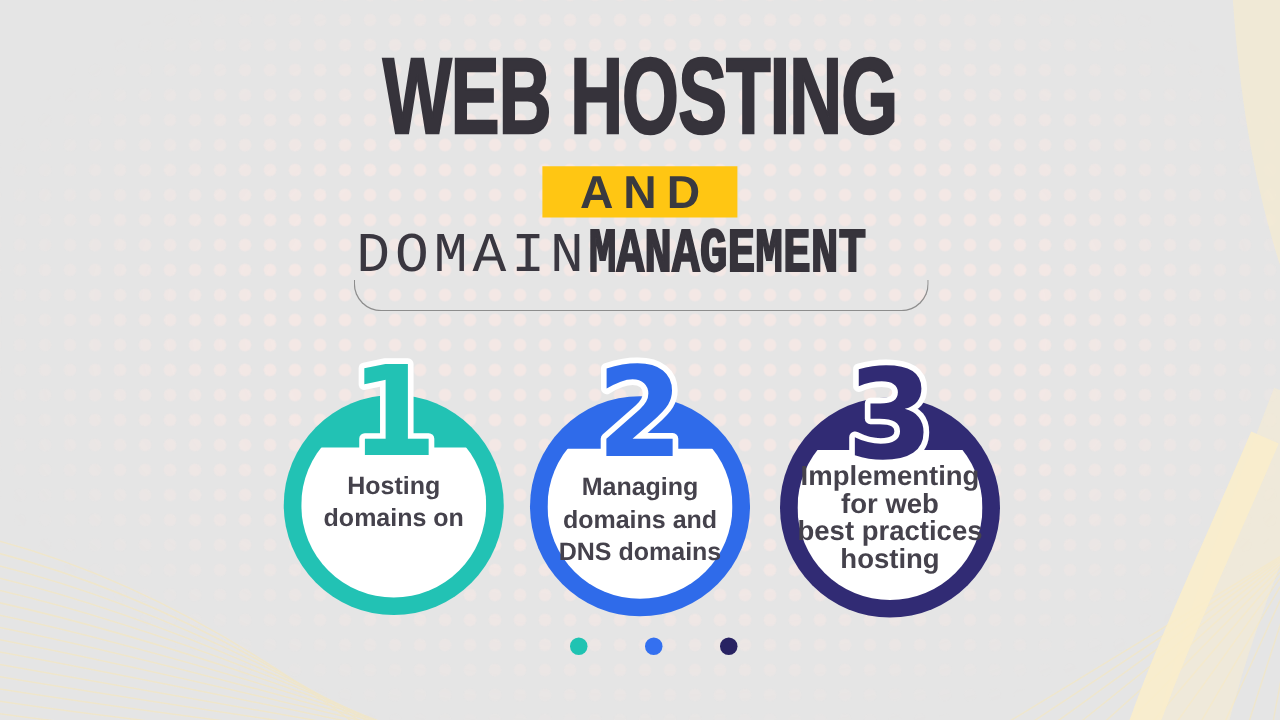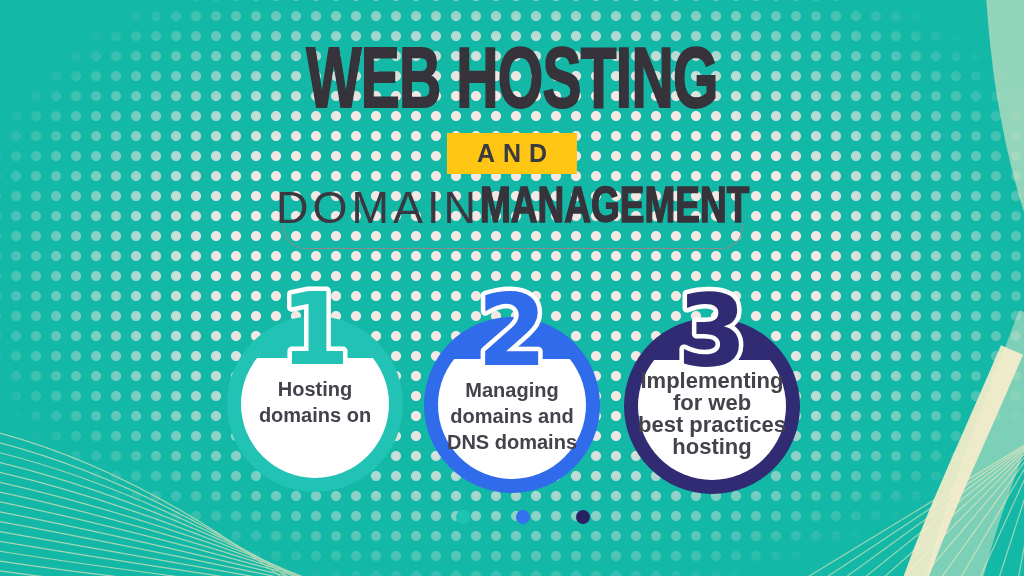--- a/index.html
+++ b/index.html
@@ -1,17 +1,17 @@
 <!DOCTYPE html>
 <html><head>
 <meta charset="utf-8">
 <style>
   html,body{margin:0;padding:0;background:#fff;}
   .stage{
-    position:relative;width:1024px;height:576px;overflow:hidden;background:#14b8a6;
+    position:relative;width:1024px;height:576px;overflow:hidden;background:#e5e5e5;
     font-family:"Liberation Sans", sans-serif;
   }
   
   .decor-svg{position:absolute;inset:0;z-index:0;}
   .dots-layer{
     position:absolute;inset:0;z-index:0;
     background-image:radial-gradient(#f4e8e5 4.6px, transparent 5.4px);
     background-size:20px 20px;background-position:6px 6px;
     -webkit-mask-image:radial-gradient(ellipse 58% 62% at 51% 45%, #000 50%, transparent 97%);
             mask-image:radial-gradient(ellipse 58% 62% at 51% 45%, #000 50%, transparent 97%);
@@ -21,26 +21,26 @@
     position:absolute;top:34px;left:0;right:0;margin:0;z-index:2;
     text-align:center;font-size:86px;line-height:1;font-weight:700;
     letter-spacing:-1px;color:#36333b;-webkit-text-stroke:2px #36333b;
     transform:scaleX(.68);
   }
   .and-badge{
     position:absolute;top:133px;left:50%;transform:translateX(-50%);z-index:2;
     height:41px;display:flex;align-items:center;padding:0 30px;
   }
   .and-badge span{
-    font-size:25px;font-weight:700;letter-spacing:8px;color:#3a3a40;
+    font-size:37px;font-weight:700;letter-spacing:8px;color:#3a3a40;
     margin-right:-8px; 
   }
   .subtitle-row{
     position:absolute;top:180px;left:0;right:0;z-index:2;
-    display:flex;justify-content:center;align-items:flex-end;
+    display:flex;justify-content:center;align-items:center;font-family:Liberation Mono, monospace;
   }
   .sub-light{
     font-size:45px;font-weight:400;letter-spacing:4px;color:#3a3740;line-height:1;
   }
   .sub-bold{
     display:inline-block;width:268px;white-space:nowrap;overflow:visible;
     font-size:50px;font-weight:700;line-height:1;color:#36333b;
     -webkit-text-stroke:1.5px #36333b;
     transform:scaleX(.74);transform-origin:left center;
   }

